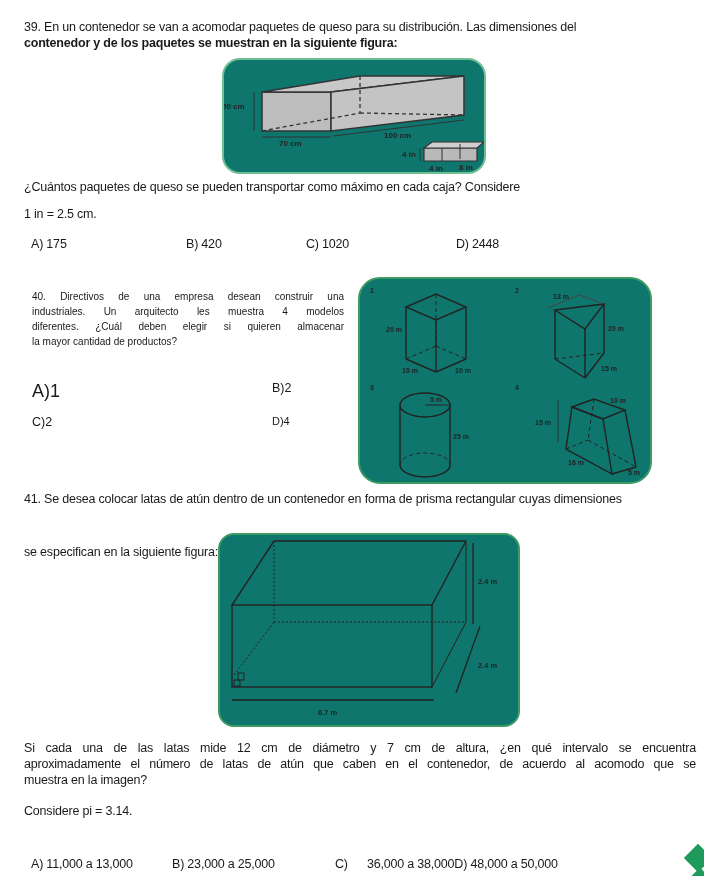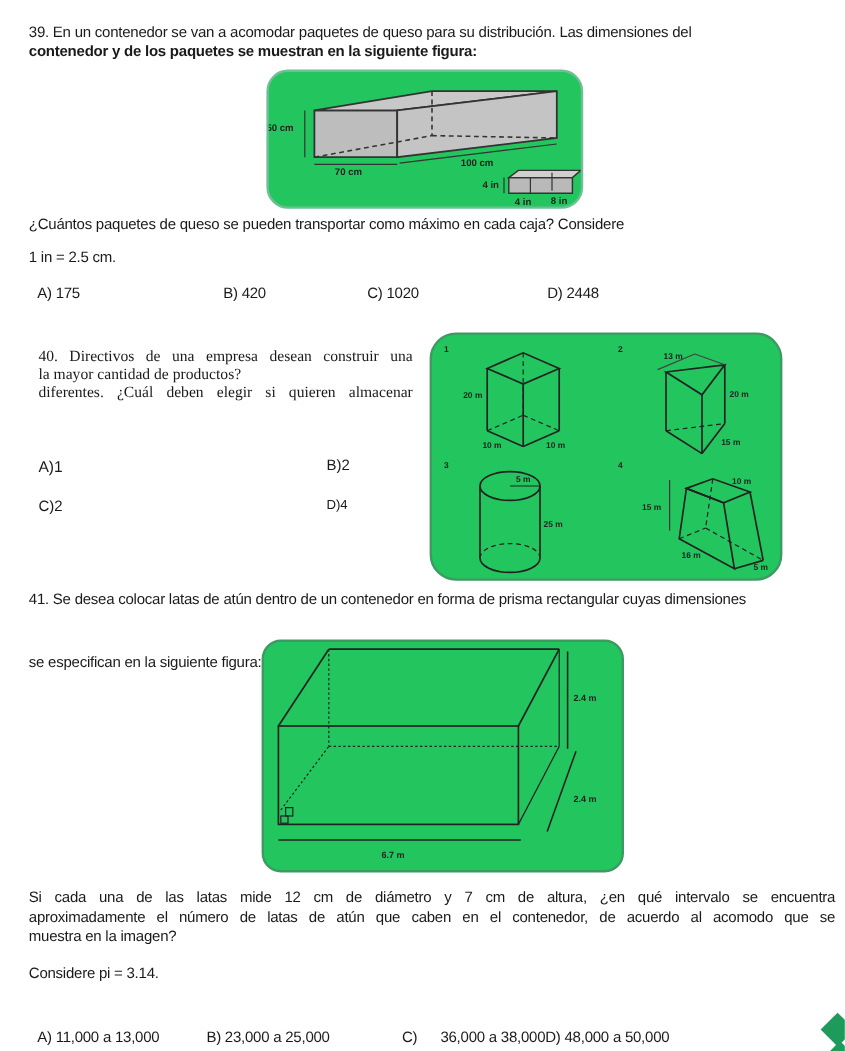--- a/index.html
+++ b/index.html
@@ -2,21 +2,21 @@
 <html><head>
 <meta charset="utf-8">
 <style>
   html, body { margin:0; padding:0; background:#ffffff; }
   body { width:704px; height:876px; position:relative; overflow:hidden;
          font-family:"Liberation Sans", sans-serif; color:#1a1a1a; }
   .abs { position:absolute; }
   .txt { font-size:12.5px; line-height:16px; }
   .narrow { font-family:"Liberation Sans Narrow","Liberation Sans", sans-serif; letter-spacing:-0.2px; }
   .just { text-align:justify; }
-  .fig-box { position:absolute; border:2px solid #6fbf95; border-radius:18px; background:#22c55e; }
+  .fig-box { position:absolute; border:2px solid #6fbf95; border-radius:18px; background:#0f766e; }
   .fig-box.dark { border-color:#3c9a62; }
   svg text { font-family:"Liberation Sans", sans-serif; font-weight:bold; fill:#222; }
 </style>
 </head>
 <body>
 
 <div class="abs txt narrow just" style="left:24px; top:19px; width:650px;">39. En un contenedor se van a acomodar paquetes de queso para su distribución. Las dimensiones del</div>
 <div class="abs txt narrow" style="left:24px; top:35px; width:650px;font-weight:bold;">contenedor y de los paquetes se muestran en la siguiente figura:</div>
 
 <div class="fig-box" style="left:222px; top:58px; width:260px; height:112px;">
@@ -50,27 +50,28 @@
 </div>
 
 <div class="abs txt narrow" style="left:24px; top:179px; width:660px;">¿Cuántos paquetes de queso se pueden transportar como máximo en cada caja? Considere</div>
 <div class="abs txt narrow" style="left:24px; top:206px;">1 in = 2.5 cm.</div>
 
 <div class="abs txt narrow" style="left:31px; top:236px;">A) 175</div>
 <div class="abs txt narrow" style="left:186px; top:236px;">B) 420</div>
 <div class="abs txt narrow" style="left:306px; top:236px;">C) 1020</div>
 <div class="abs txt narrow" style="left:456px; top:236px;">D) 2448</div>
 
-<div class="abs" style="left:32px; top:289px; width:312px; font-size:13px; line-height:15px; text-align:justify;font-family:Liberation Serif, serif;">
+<div class="abs" style="left:32px; top:289px; width:312px; font-size:10px; line-height:15px; text-align:justify;">
   <div style="text-align-last:justify;">40. Directivos de una empresa desean construir una</div>
+  <div style="text-align-last:justify;">industriales. Un arquitecto les muestra 4 modelos</div>
+  <div style="text-align-last:justify;">diferentes. ¿Cuál deben elegir si quieren almacenar</div>
   <div>la mayor cantidad de productos?</div>
-  <div style="text-align-last:justify;">diferentes. ¿Cuál deben elegir si quieren almacenar</div>
 </div>
 
-<div class="abs" style="left:32px; top:381px; font-size:13px;">A)1</div>
+<div class="abs" style="left:32px; top:381px; font-size:18px;">A)1</div>
 <div class="abs" style="left:272px; top:381px; font-size:12.5px;">B)2</div>
 <div class="abs" style="left:32px; top:415px; font-size:12.5px;">C)2</div>
 <div class="abs" style="left:272px; top:415px; font-size:11px;">D)4</div>
 
 <div class="fig-box dark" style="left:358px; top:277px; width:290px; height:203px; border-radius:22px;">
   <svg width="290" height="203" viewBox="0 0 290 203">
 
     <text x="10" y="14" font-size="7">1</text>
     <g stroke="#222" stroke-width="1.4" fill="none">
       <polygon points="46,28 76,15 106,28 76,41"></polygon>

